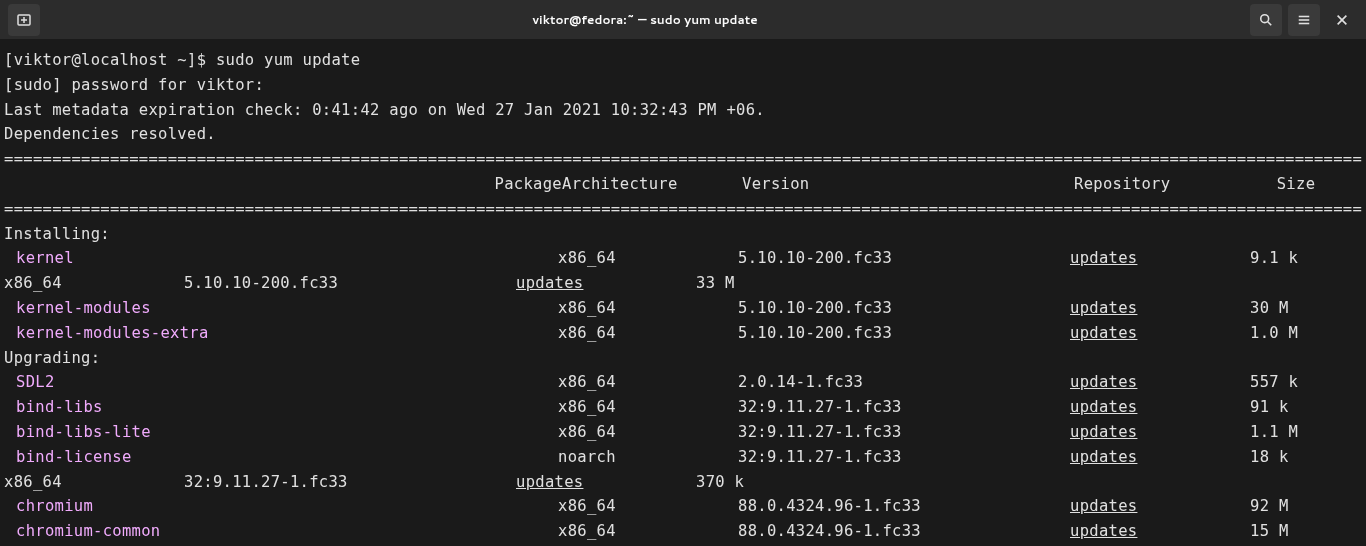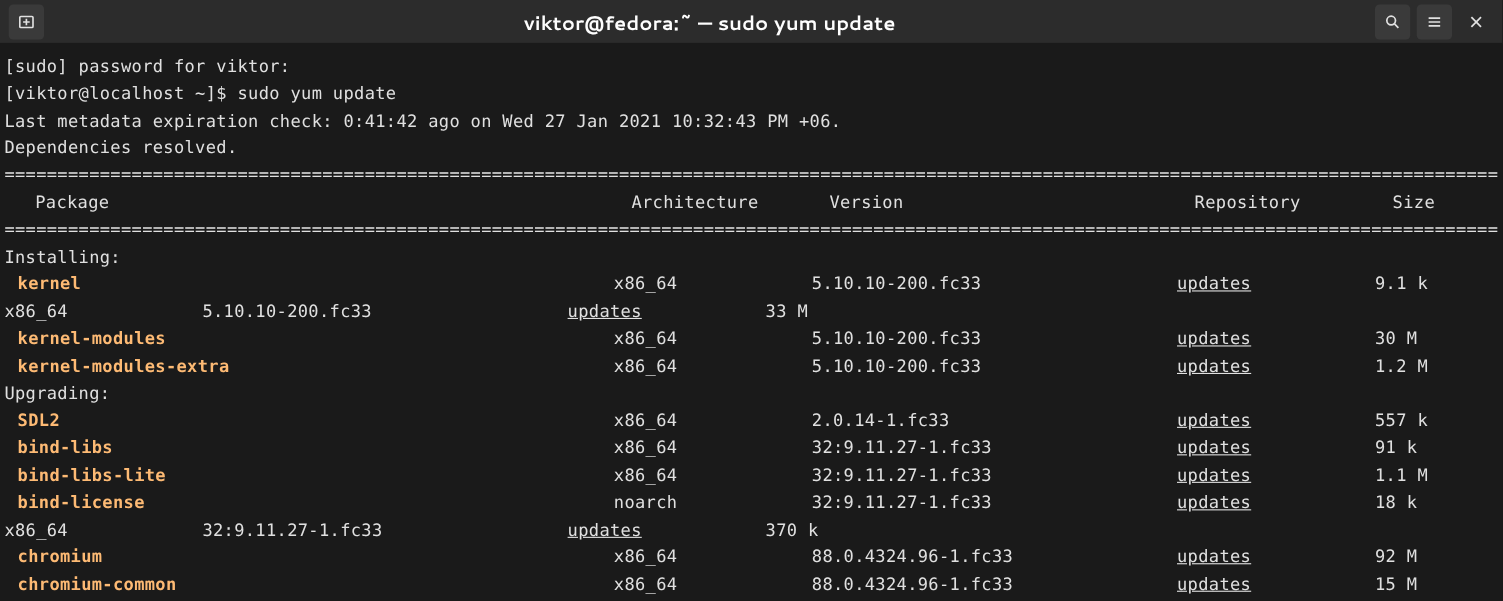--- a/index.html
+++ b/index.html
@@ -41,21 +41,21 @@
     .tab-button svg {
       width: 16px;
       height: 16px;
       fill: #e0e0e0;
     }
     .titlebar-center {
       flex: 1;
       text-align: center;
       font-family: 'Cantarell', 'DejaVu Sans', sans-serif;
       font-weight: bold;
-      font-size: 18px;
+      font-size: 12px;
       color: #fefefe;
     }
     .titlebar-right {
       display: flex;
       align-items: center;
       gap: 6px;
     }
     .header-button {
       width: 32px;
       height: 32px;
@@ -87,35 +87,35 @@
       white-space: pre;
     }
     .header-divider {
       white-space: pre;
       overflow: hidden;
     }
     .column-headers {
       display: flex;
       white-space: pre;
     }
-    .ch-package { margin-left: 28px; width: 542px; }
+    .ch-package { margin-left: 16px; width: 542px; text-align: right; }
     .ch-arch { width: 180px; }
     .ch-version { width: 332px; }
     .ch-repo { width: 180px; }
-    .ch-size { text-align: left; width: 84px; }
+    .ch-size { text-align: center; width: 84px; }
     .section-label {
       white-space: pre;
     }
     .pkg-row {
       display: flex;
       white-space: pre;
     }
     .pkg-name {
-      color: #fdba74;
-      font-weight: bold;
+      color: #f0abfc;
+      font-weight: normal;
       margin-left: 12px;
       width: 542px;
     }
     .pkg-arch { width: 180px; }
     .pkg-version { width: 332px; }
     .pkg-repo { width: 180px; text-decoration: underline; }
     .pkg-size { text-align: left; width: 84px; }
   </style>
 </head>
 <body>
@@ -148,39 +148,39 @@
     <div class="close-button">
       <svg viewBox="0 0 16 16" width="14" height="14">
         <line x1="3" y1="3" x2="13" y2="13" stroke="#e0e0e0" stroke-width="1.8"></line>
         <line x1="13" y1="3" x2="3" y2="13" stroke="#e0e0e0" stroke-width="1.8"></line>
       </svg>
     </div>
   </div>
 </div>
 
 <div class="terminal">
+  <div class="prompt-line">[viktor@localhost ~]$ sudo yum update</div>
   <div class="prompt-line">[sudo] password for viktor:</div>
-  <div class="prompt-line">[viktor@localhost ~]$ sudo yum update</div>
   <div class="prompt-line">Last metadata expiration check: 0:41:42 ago on Wed 27 Jan 2021 10:32:43 PM +06.</div>
   <div class="prompt-line">Dependencies resolved.</div>
   <div class="header-divider" id="div1">================================================================================================================================================</div>
   <div class="column-headers">
     <span class="ch-package">Package</span>
     <span class="ch-arch">Architecture</span>
     <span class="ch-version">Version</span>
     <span class="ch-repo">Repository</span>
     <span class="ch-size">Size</span>
   </div>
   <div class="header-divider" id="div2">================================================================================================================================================</div>
   <div class="section-label">Installing:</div>
   <div id="installing-list">
       <div class="pkg-row"><span class="pkg-name">kernel</span><span class="pkg-arch">x86_64</span><span class="pkg-version">5.10.10-200.fc33</span><span class="pkg-repo">updates</span><span class="pkg-size">9.1 k</span></div>
       <div class="pkg-row"><span class="pkg-arch">x86_64</span><span class="pkg-version">5.10.10-200.fc33</span><span class="pkg-repo">updates</span><span class="pkg-size">33 M</span></div>
       <div class="pkg-row"><span class="pkg-name">kernel-modules</span><span class="pkg-arch">x86_64</span><span class="pkg-version">5.10.10-200.fc33</span><span class="pkg-repo">updates</span><span class="pkg-size">30 M</span></div>
-      <div class="pkg-row"><span class="pkg-name">kernel-modules-extra</span><span class="pkg-arch">x86_64</span><span class="pkg-version">5.10.10-200.fc33</span><span class="pkg-repo">updates</span><span class="pkg-size">1.2 M</span></div>
+      <div class="pkg-row"><span class="pkg-name">kernel-modules-extra</span><span class="pkg-arch">x86_64</span><span class="pkg-version">5.10.10-200.fc33</span><span class="pkg-repo">updates</span><span class="pkg-size">1.0 M</span></div>
     </div>
   <div class="section-label">Upgrading:</div>
   <div id="upgrading-list">
       <div class="pkg-row"><span class="pkg-name">SDL2</span><span class="pkg-arch">x86_64</span><span class="pkg-version">2.0.14-1.fc33</span><span class="pkg-repo">updates</span><span class="pkg-size">557 k</span></div>
       <div class="pkg-row"><span class="pkg-name">bind-libs</span><span class="pkg-arch">x86_64</span><span class="pkg-version">32:9.11.27-1.fc33</span><span class="pkg-repo">updates</span><span class="pkg-size">91 k</span></div>
       <div class="pkg-row"><span class="pkg-name">bind-libs-lite</span><span class="pkg-arch">x86_64</span><span class="pkg-version">32:9.11.27-1.fc33</span><span class="pkg-repo">updates</span><span class="pkg-size">1.1 M</span></div>
       <div class="pkg-row"><span class="pkg-name">bind-license</span><span class="pkg-arch">noarch</span><span class="pkg-version">32:9.11.27-1.fc33</span><span class="pkg-repo">updates</span><span class="pkg-size">18 k</span></div>
       <div class="pkg-row"><span class="pkg-arch">x86_64</span><span class="pkg-version">32:9.11.27-1.fc33</span><span class="pkg-repo">updates</span><span class="pkg-size">370 k</span></div>
       <div class="pkg-row"><span class="pkg-name">chromium</span><span class="pkg-arch">x86_64</span><span class="pkg-version">88.0.4324.96-1.fc33</span><span class="pkg-repo">updates</span><span class="pkg-size">92 M</span></div>
       <div class="pkg-row"><span class="pkg-name">chromium-common</span><span class="pkg-arch">x86_64</span><span class="pkg-version">88.0.4324.96-1.fc33</span><span class="pkg-repo">updates</span><span class="pkg-size">15 M</span></div>

